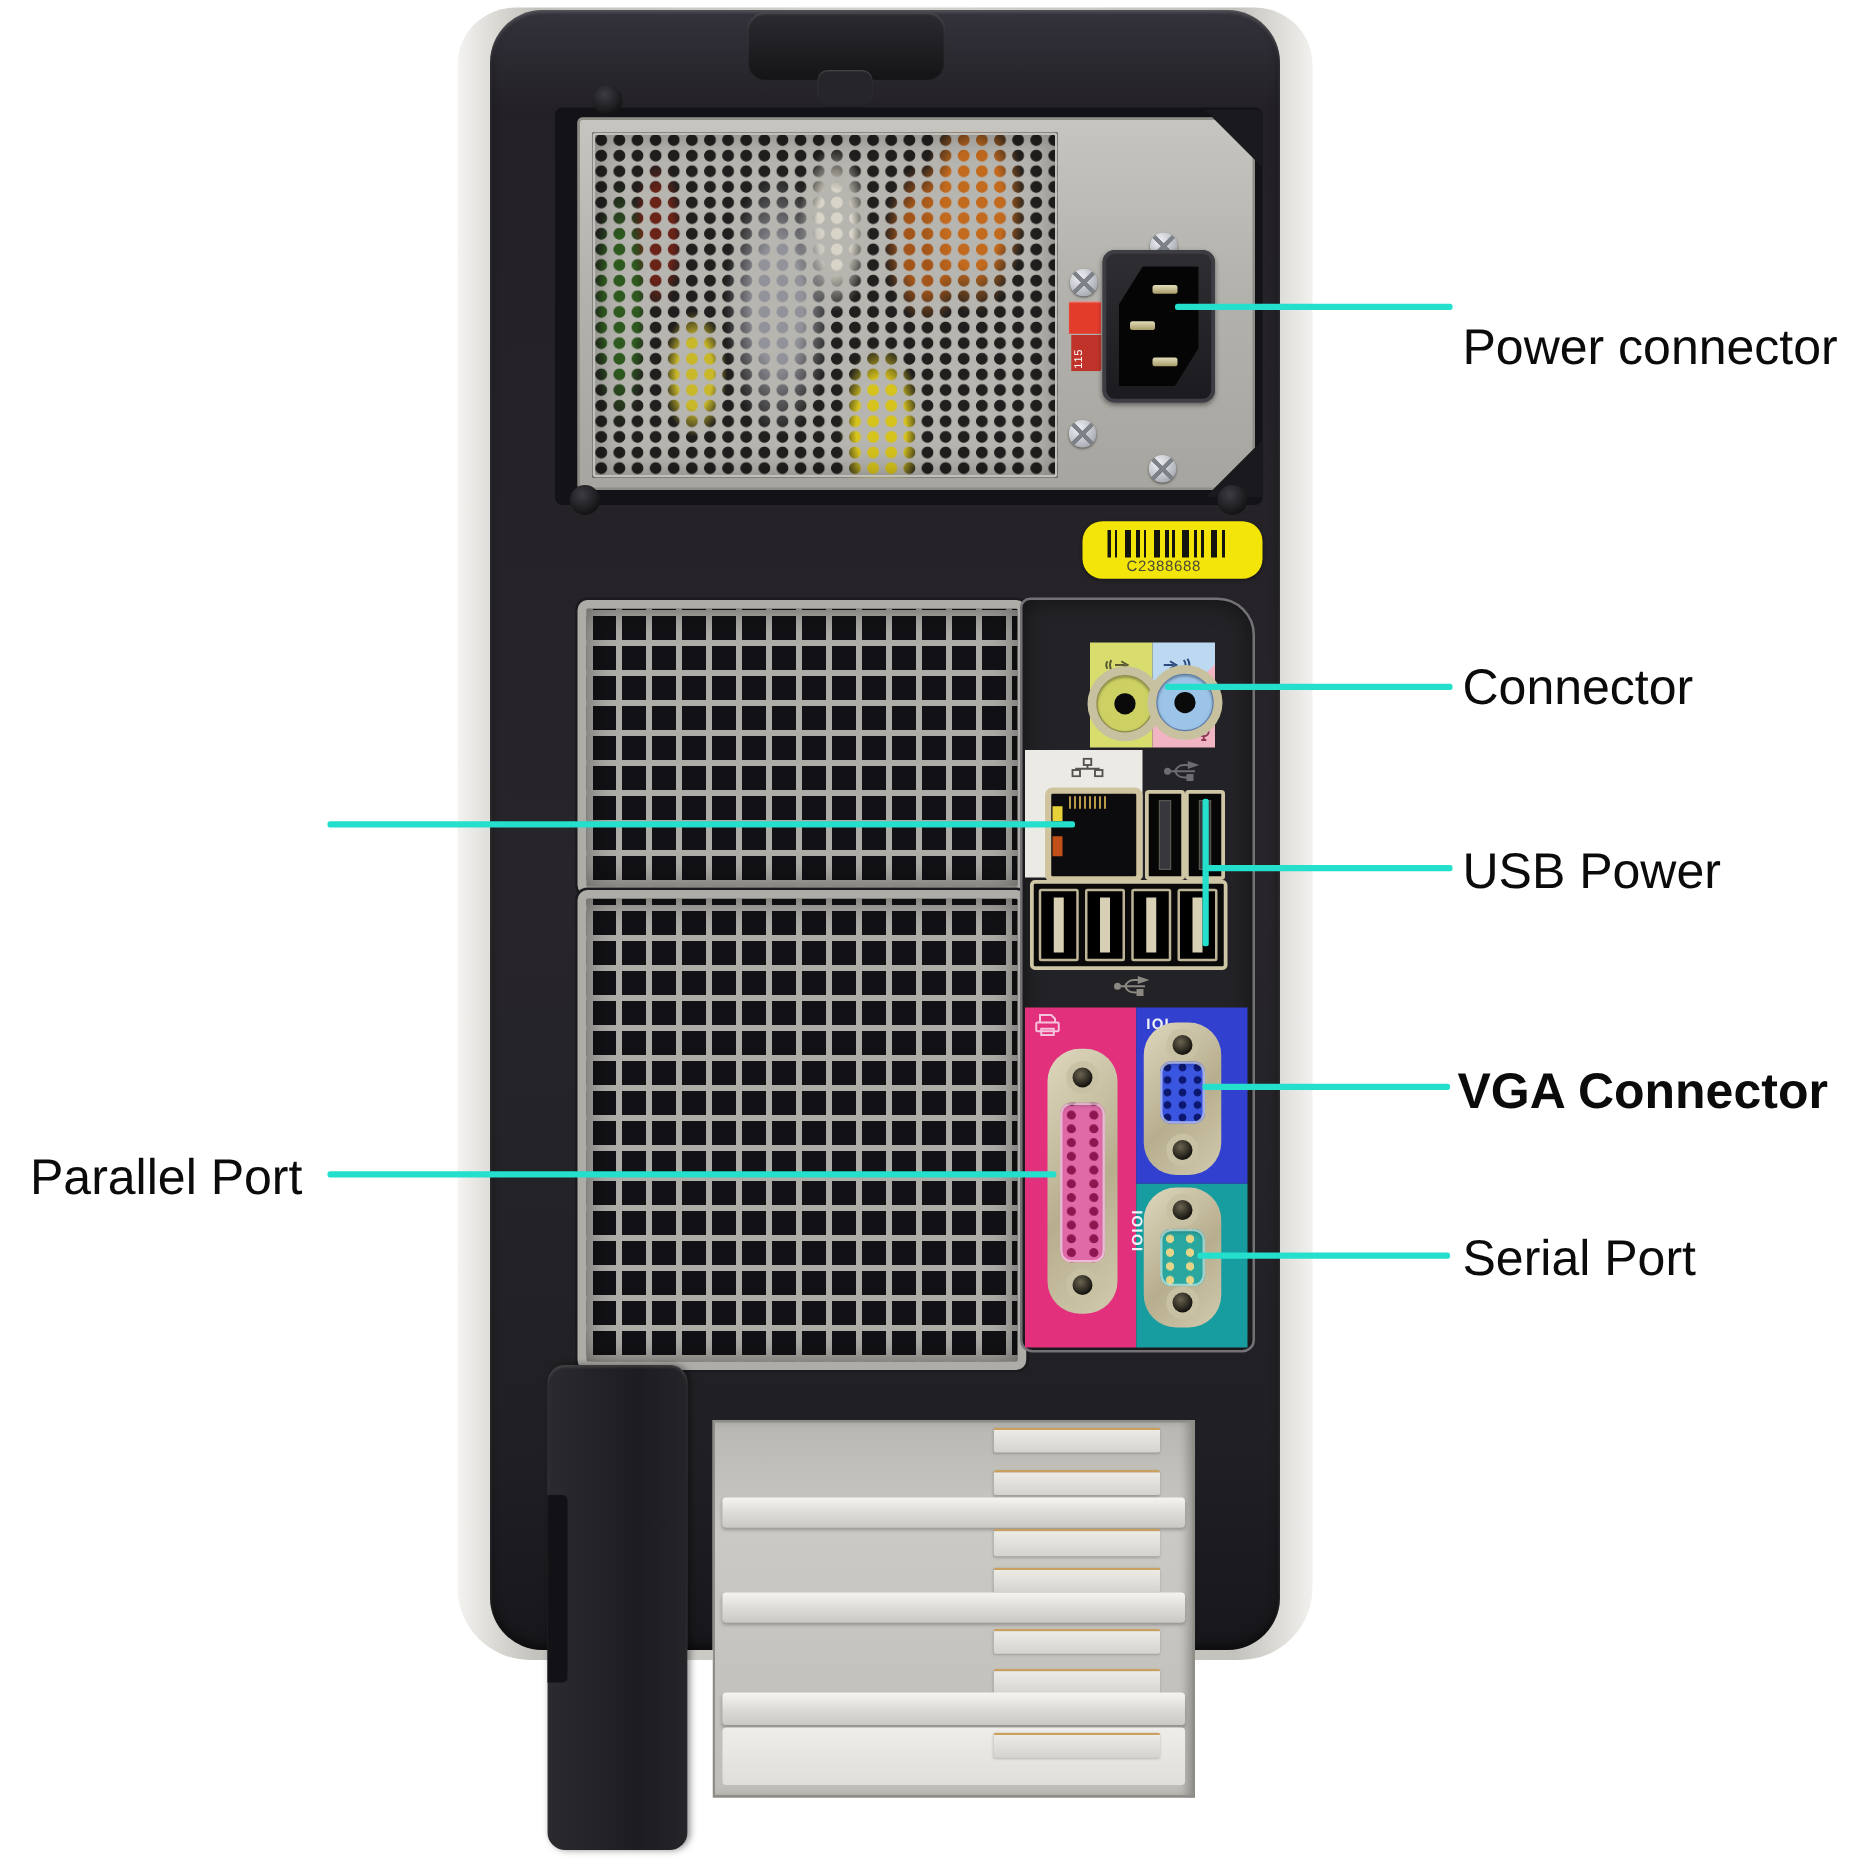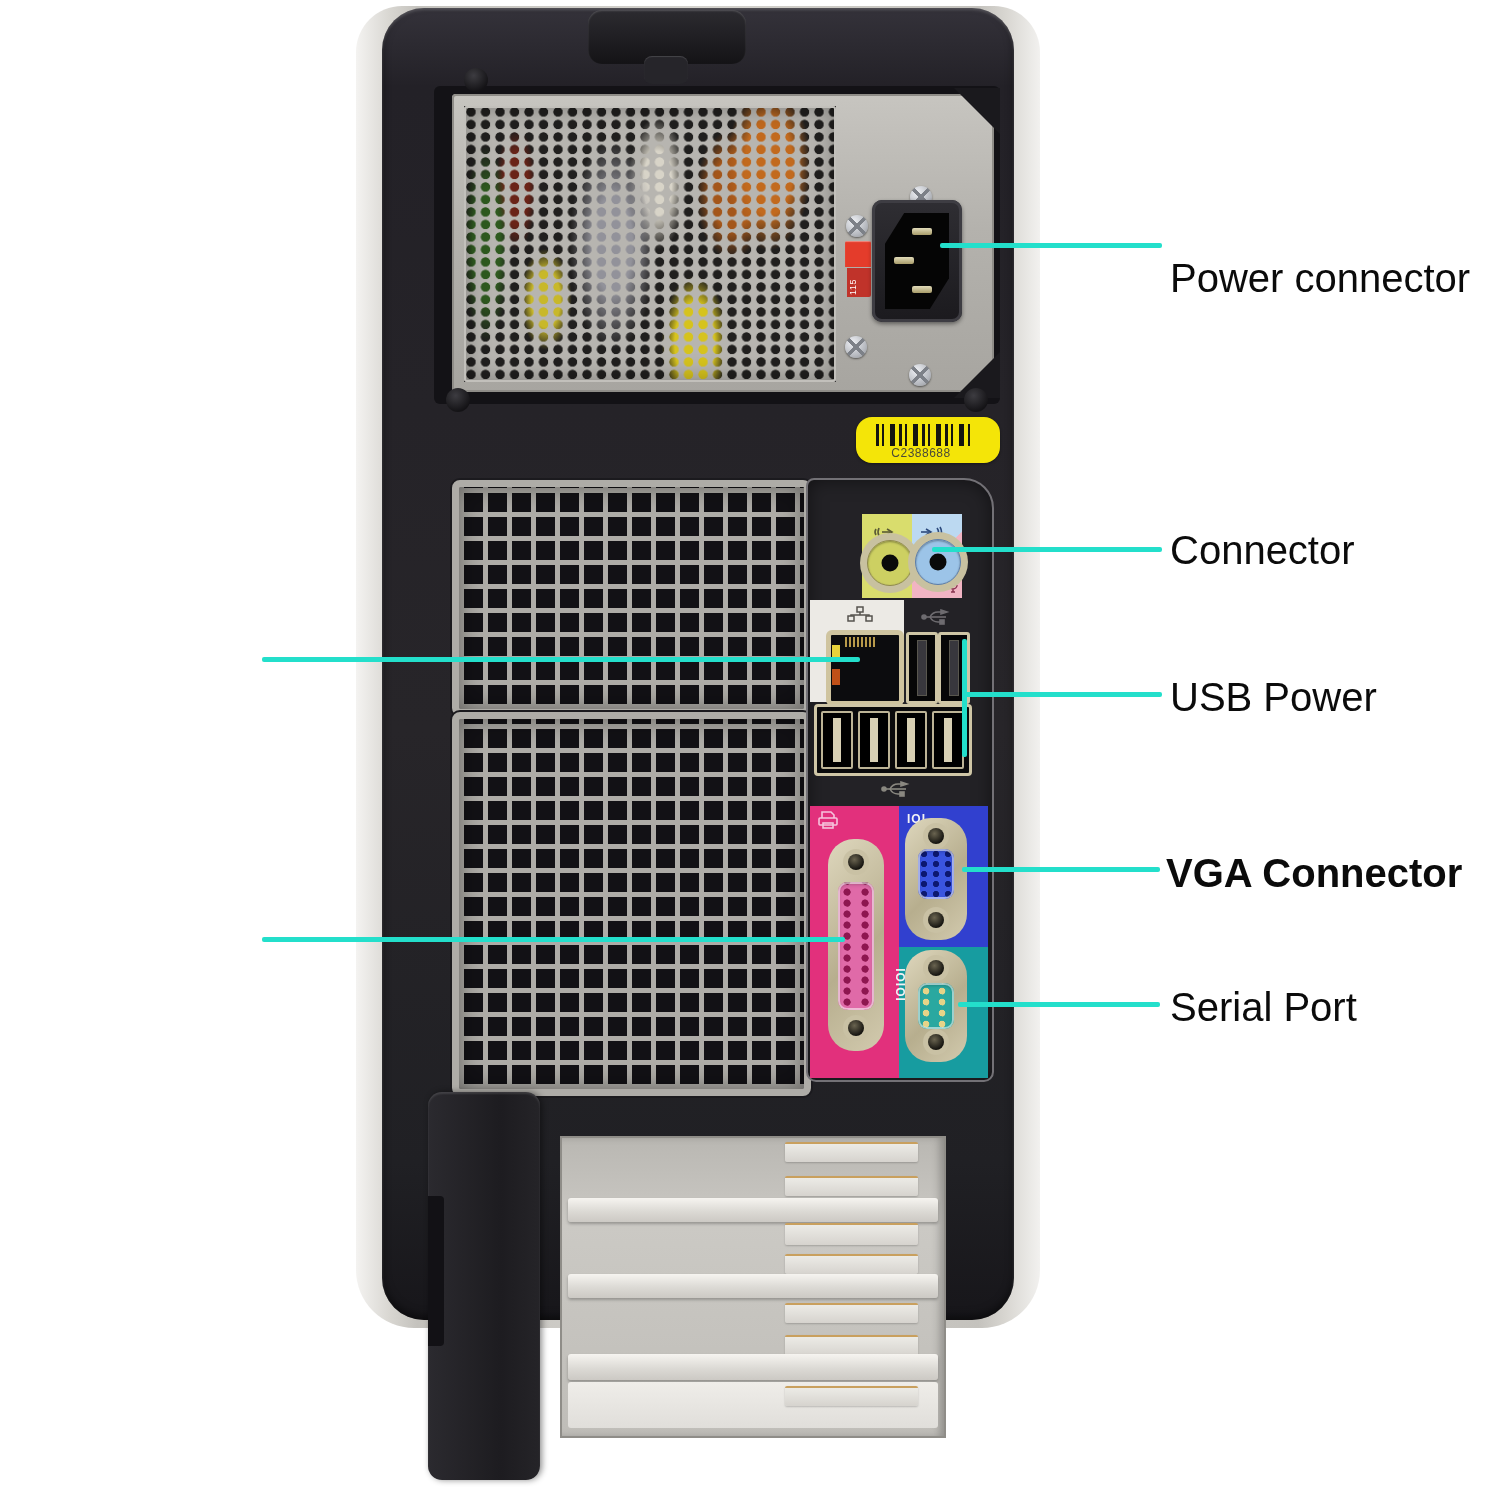--- a/index.html
+++ b/index.html
@@ -5,21 +5,21 @@
   html,body{margin:0;padding:0;background:#ffffff;}
   .scene{position:relative;width:1500px;height:1500px;background:#fff;overflow:hidden;
          font-family:"Liberation Sans",sans-serif;}
   .abs{position:absolute;}
 
   
   .lbl{position:absolute;font-size:40px;line-height:48px;color:#0b0b0b;white-space:nowrap;}
   .cline{position:absolute;background:var(--c-callout,#23dfcb);border-radius:2px;}
 
   
-  .tower{position:absolute;left:356px;top:6px;width:684px;height:1322px;
+  .tower{position:absolute;left:366px;top:6px;width:684px;height:1322px;
          background:linear-gradient(90deg,#f4f3f1,#d8d6d1 5%,#c4c2bd 9%,#d4d2cd 50%,#c4c2bd 91%,#d8d6d1 95%,#f2f1ef);
          border-radius:46px 46px 58px 58px;}
   .chassis{position:absolute;left:26px;right:26px;top:2px;bottom:8px;border-radius:42px;
            background:linear-gradient(180deg,#34323a 0%,#232127 6%,#272529 55%,#202024 88%,#17161a 100%);
            box-shadow:inset 0 2px 3px rgba(255,255,255,.18), inset 0 -4px 8px rgba(0,0,0,.5);}
   .latch{position:absolute;background:linear-gradient(180deg,#2c2b30,#141316);border-radius:14px;
          box-shadow:inset 0 1px 2px rgba(255,255,255,.2);}
   .latch-tab{position:absolute;background:#26252a;border-radius:8px;box-shadow:inset 0 1px 1px rgba(255,255,255,.15);}
 
   
@@ -312,15 +312,16 @@
   <div class="cline" style="left:962px;top:639px;width:5px;height:118px;"></div>
   <div class="cline" style="left:964px;top:692px;width:198px;height:5px;"></div>
   <div class="cline" style="left:962px;top:867px;width:198px;height:5px;"></div>
   <div class="cline" style="left:262px;top:937px;width:583px;height:5px;"></div>
   <div class="cline" style="left:958px;top:1002px;width:202px;height:5px;"></div>
 
   <div class="lbl" style="left:1170px;top:222px;margin-top:32px;">Power connector</div>
   <div class="lbl" style="left:1170px;top:526px;">Connector</div>
   <div class="lbl" style="left:1170px;top:673px;">USB Power</div>
   <div class="lbl" style="left:1166px;top:849px;font-weight:bold;">VGA Connector</div>
+  <div class="lbl" style="left:24px;top:918px;">Parallel Port</div>
   <div class="lbl" style="left:1170px;top:983px;">Serial Port</div>
 
 </div>
 
 </body></html>

